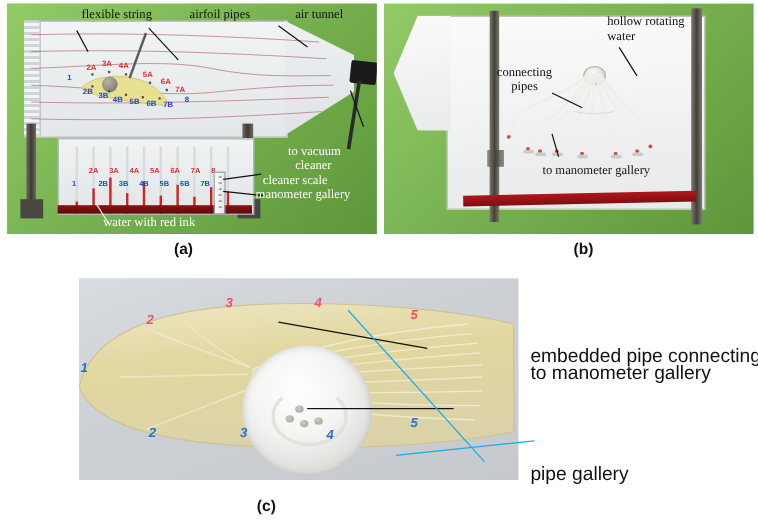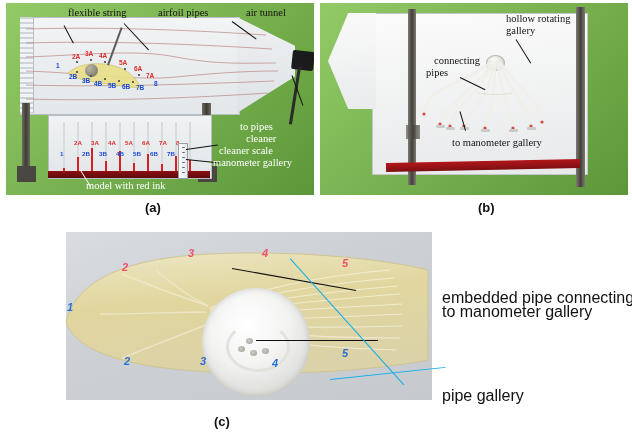--- a/index.html
+++ b/index.html
@@ -218,25 +218,25 @@
     <div class="lead" style="left:118px;top:20px;width:36px;transform:rotate(47deg);"></div>
     <div class="lead" style="left:226px;top:18px;width:30px;transform:rotate(36deg);"></div>
     <div class="lead" style="left:286px;top:72px;width:32px;transform:rotate(70deg);"></div>
     <div class="lead" style="left:180px;top:146px;width:32px;transform:rotate(-8deg);"></div>
     <div class="lead" style="left:180px;top:156px;width:34px;transform:rotate(6deg);"></div>
     <div class="lead white" style="left:74px;top:166px;width:20px;transform:rotate(58deg);"></div>
 
     <div class="lbl" style="left:62px;top:4px;">flexible string</div>
     <div class="lbl" style="left:152px;top:4px;">airfoil pipes</div>
     <div class="lbl" style="left:240px;top:4px;">air tunnel</div>
-    <div class="lbl w" style="left:234px;top:118px;">to pipes</div>
+    <div class="lbl w" style="left:234px;top:118px;">to vacuum</div>
     <div class="lbl w" style="left:240px;top:130px;text-align:right;">cleaner</div>
     <div class="lbl w" style="left:213px;top:142px;">cleaner scale</div>
     <div class="lbl w" style="left:207px;top:154px;">manometer gallery</div>
-    <div class="lbl w" style="left:80px;top:177px;">model with red ink</div>
+    <div class="lbl w" style="left:80px;top:177px;">water with red ink</div>
   </div>
 
   <div class="panel" id="panel-b">
     <div class="greenbg"></div>
 
     <div class="board"></div>
     <div class="board-nose"></div>
     <div class="bstrip" style="left:88px;top:6px;width:8px;height:176px;"></div>
     <div class="bstrip" style="left:256px;top:4px;width:9px;height:180px;"></div>
     <div class="bstrip" style="left:86px;top:122px;width:14px;height:14px;opacity:.85;"></div>
@@ -278,22 +278,22 @@
       </svg>
     </div>
 
     <div class="redbar"></div>
 
     <div class="lead" style="left:196px;top:36px;width:28px;transform:rotate(58deg);"></div>
     <div class="lead" style="left:140px;top:74px;width:28px;transform:rotate(26deg);"></div>
     <div class="lead" style="left:140px;top:108px;width:20px;transform:rotate(74deg);"></div>
 
     <div class="lbl" style="left:186px;top:10px;">hollow rotating</div>
-    <div class="lbl" style="left:186px;top:22px;">gallery</div>
-    <div class="lbl" style="left:114px;top:52px;">connecting</div>
+    <div class="lbl" style="left:186px;top:22px;">water</div>
+    <div class="lbl" style="left:94px;top:52px;">connecting</div>
     <div class="lbl" style="left:106px;top:64px;">pipes</div>
     <div class="lbl" style="left:132px;top:134px;">to manometer  gallery</div>
   </div>
 
   <div class="cap" style="left:145px;top:200px;">(a)</div>
   <div class="cap" style="left:478px;top:200px;">(b)</div>
 
   <div class="panel" id="panel-c">
     <div class="cbg"></div>
     <div class="wing">

